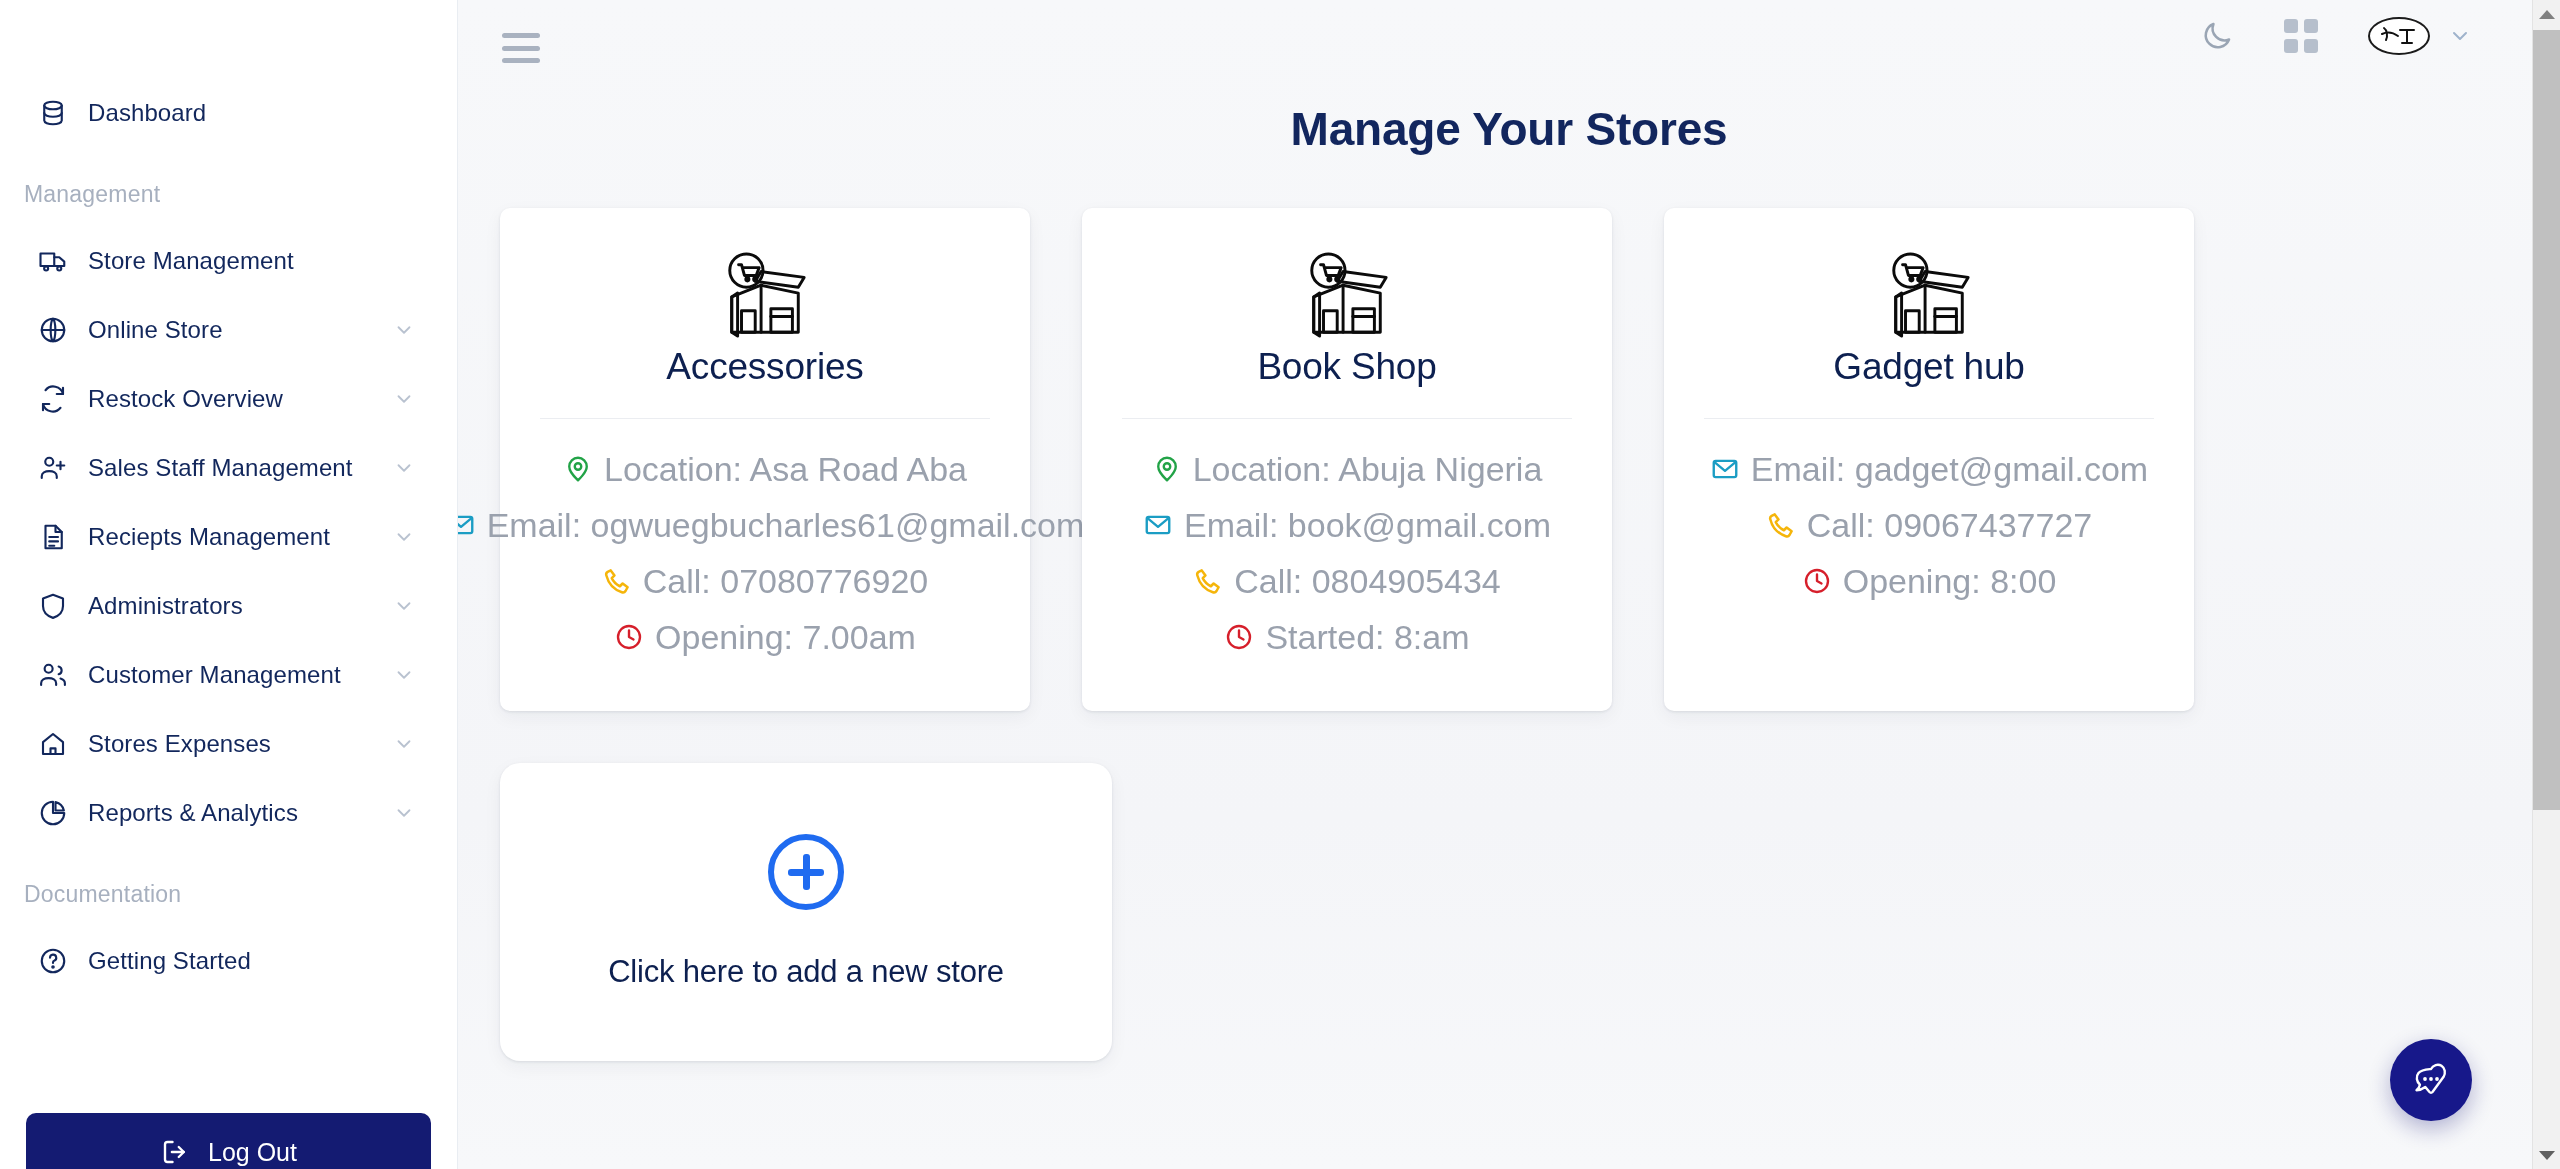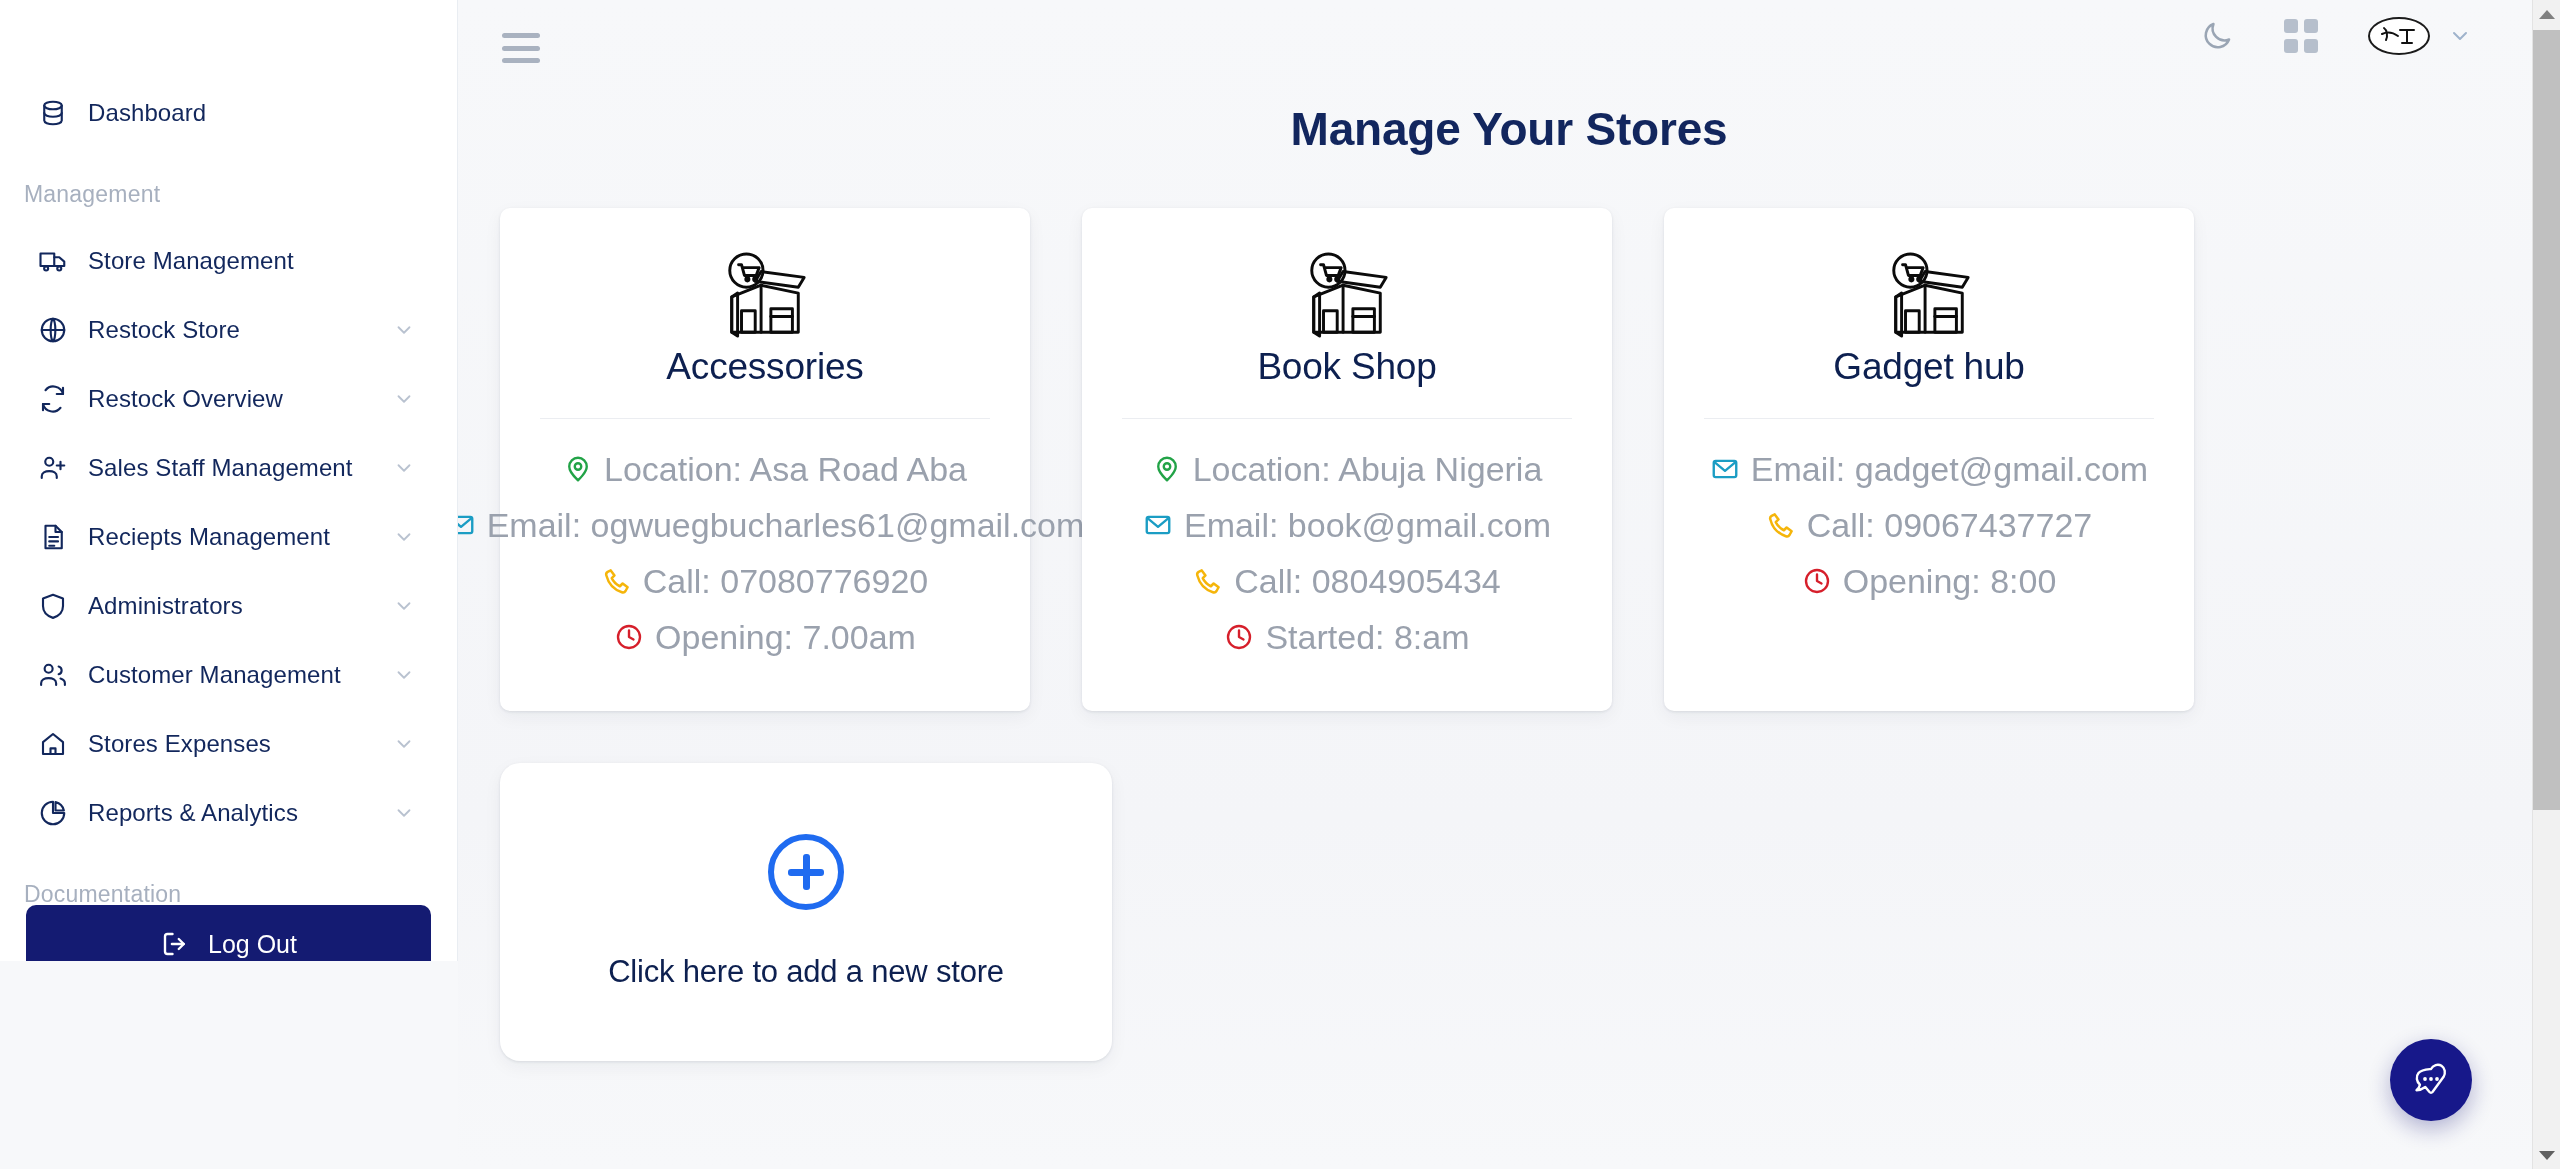--- a/index.html
+++ b/index.html
@@ -6,21 +6,21 @@
   html, body {
     width: 2560px; height: 1169px;
     overflow: hidden;
     font-family: "Liberation Sans", sans-serif;
     background: #f7f8fa;
   }
   .app { display: flex; width: 2560px; height: 1169px; position: relative; }
 
   
   .sidebar {
-    width: 458px; height: 961px;
+    width: 458px; height: 1169px;
     background: #ffffff;
     border-right: 1px solid #e9edf2;
     position: relative;
     flex: 0 0 458px;
     overflow: hidden;
   }
   .nav-list { padding-top: 78px; }
   .nav-item {
     display: flex; align-items: center;
     height: 69px;
@@ -243,21 +243,21 @@
       </div>
 
       <div class="nav-item">
         <span class="nav-ico">
           <svg viewBox="0 0 24 24" fill="none" stroke="currentColor" stroke-width="1.7" stroke-linecap="round" stroke-linejoin="round">
             <circle cx="12" cy="12" r="9"></circle>
               <path d="M3 12h18"></path>
               <path d="M12 3c2.5 2.6 2.5 15.4 0 18-2.5-2.6-2.5-15.4 0-18z"></path>
           </svg>
         </span>
-        <span class="nav-label">Restock Store</span>
+        <span class="nav-label">Online Store</span>
         <span class="chev">
           <svg viewBox="0 0 24 24" fill="none" stroke="currentColor" stroke-width="2" stroke-linecap="round" stroke-linejoin="round">
               <polyline points="6 9 12 15 18 9"></polyline>
             </svg>
         </span>
       </div>
 
       <div class="nav-item">
         <span class="nav-ico">
           <svg viewBox="0 0 24 24" fill="none" stroke="currentColor" stroke-width="1.7" stroke-linecap="round" stroke-linejoin="round">

